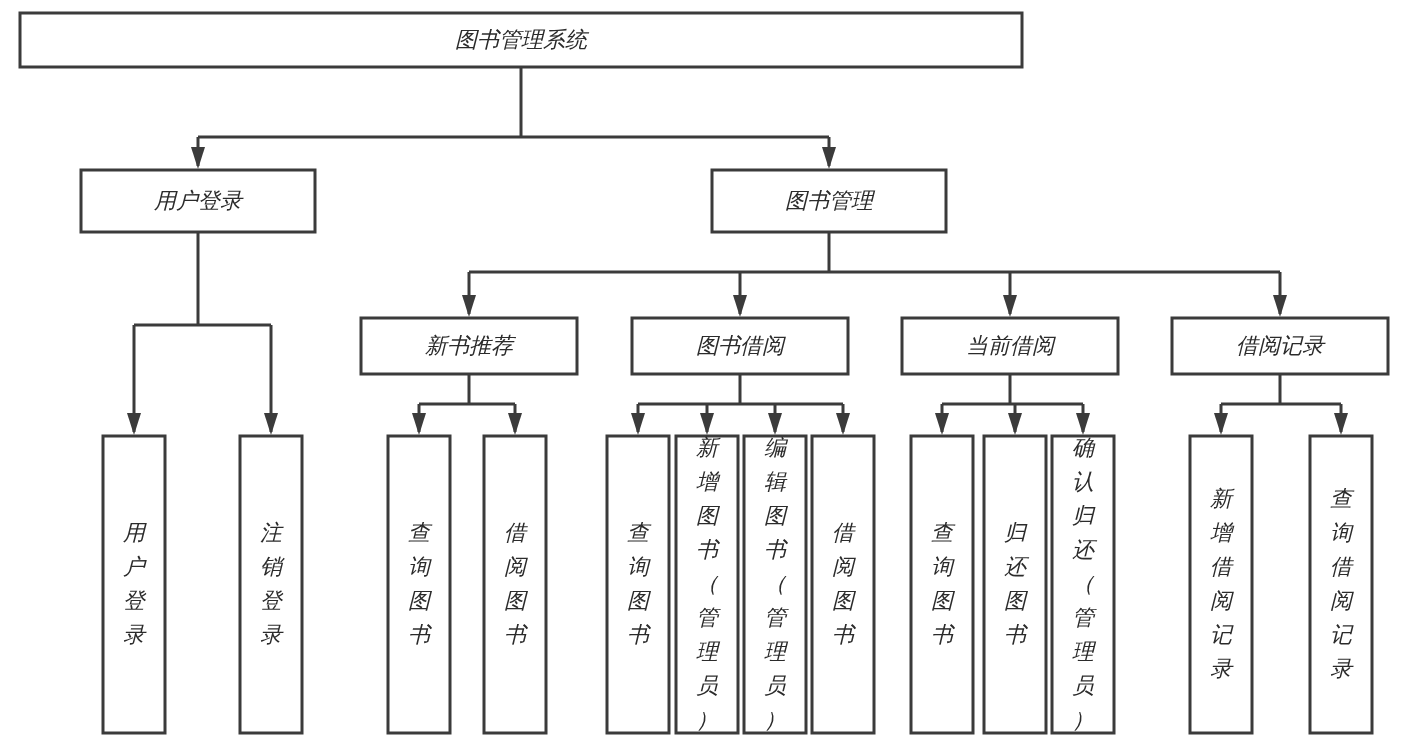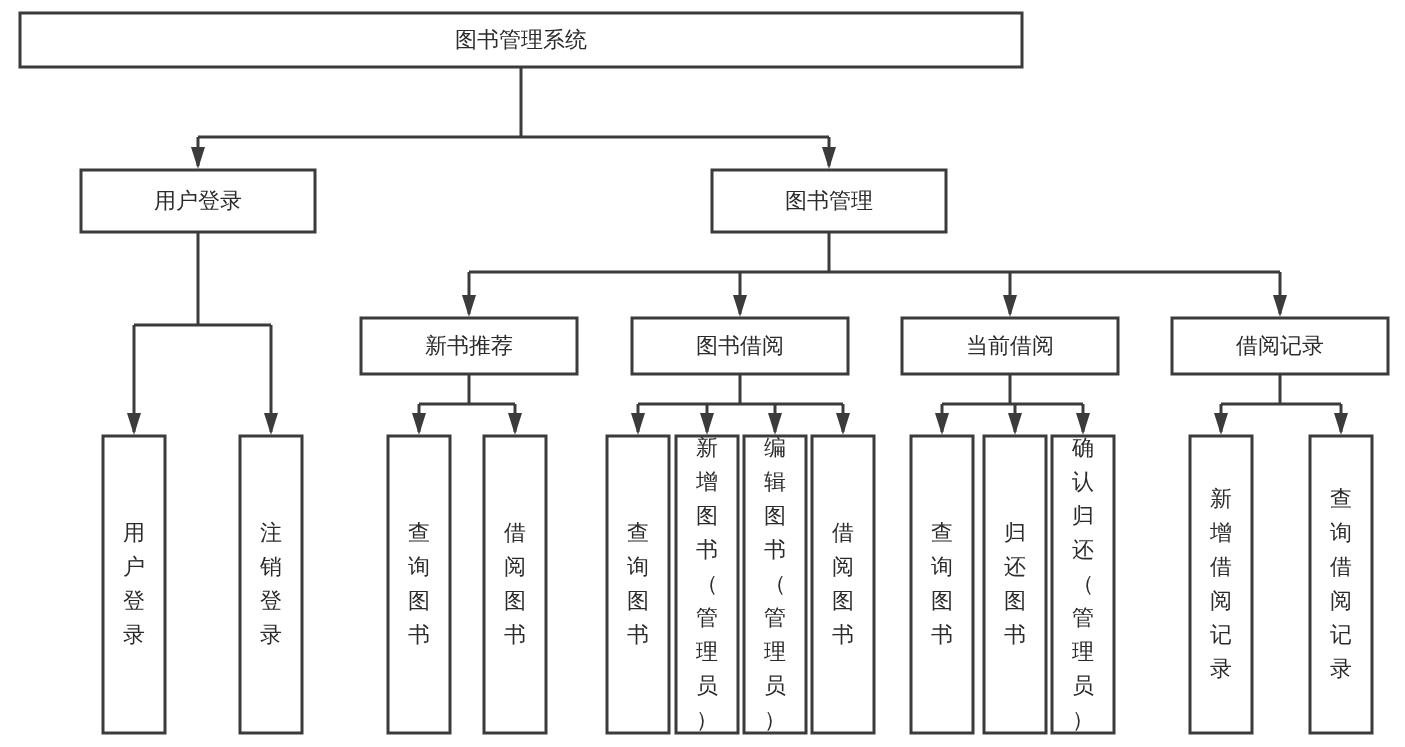--- a/index.html
+++ b/index.html
@@ -1,21 +1,21 @@
 <!DOCTYPE html>
 <html><head>
 <meta charset="utf-8">
 <style>
   html,body{margin:0;padding:0;background:#ffffff;}
   body{
     width:1405px;height:747px;overflow:hidden;
     font-family:"Liberation Sans","DejaVu Sans",sans-serif;
     color:#2b2b2b;
   }
-  #diagram-root{position:relative;width:1138px;height:747px;background:#fff;}
+  #diagram-root{position:relative;width:1138px;height:747px;background:#fff;font-style:italic;}
   svg.diagram{position:absolute;left:0;top:0;width:1405px;height:747px;display:block;}
   .node-box{fill:#ffffff;stroke:#3b3b3b;stroke-width:3;}
   .connector{fill:none;stroke:#3b3b3b;stroke-width:3;stroke-linecap:butt;}
   .arrow-head{fill:#3b3b3b;stroke:none;}
   .node-label{
     font-family:"Liberation Sans","DejaVu Sans",sans-serif;
     fill:#2b2b2b;font-size:22px;
     dominant-baseline:middle;text-anchor:middle;
     white-space:pre;
   }

